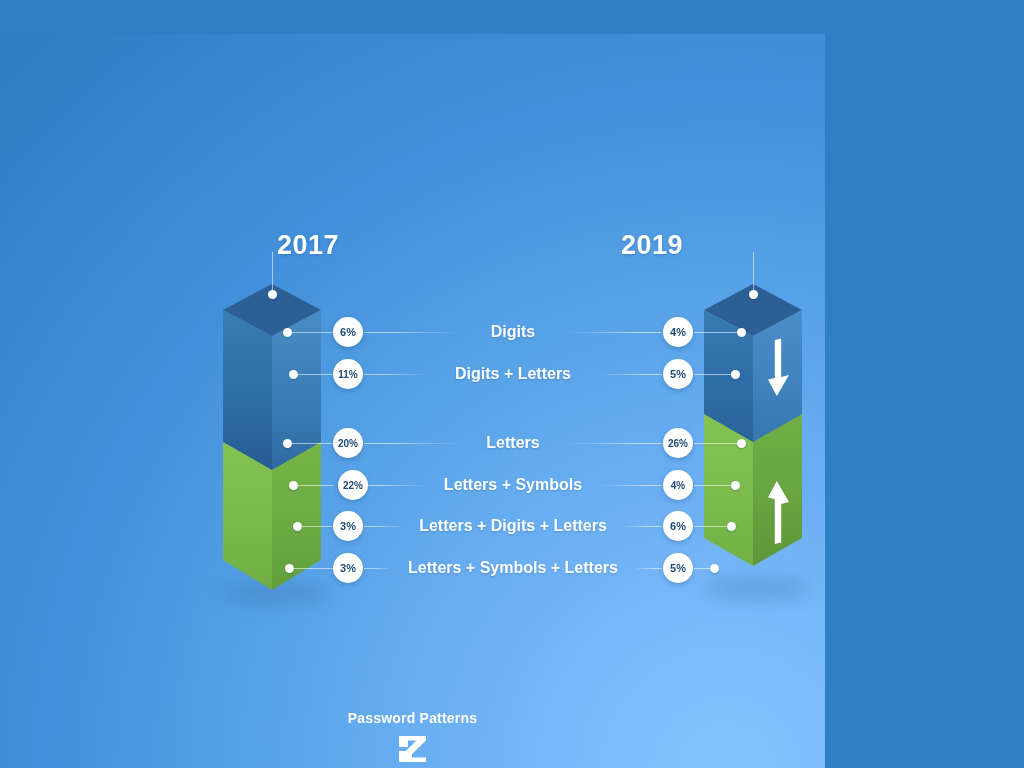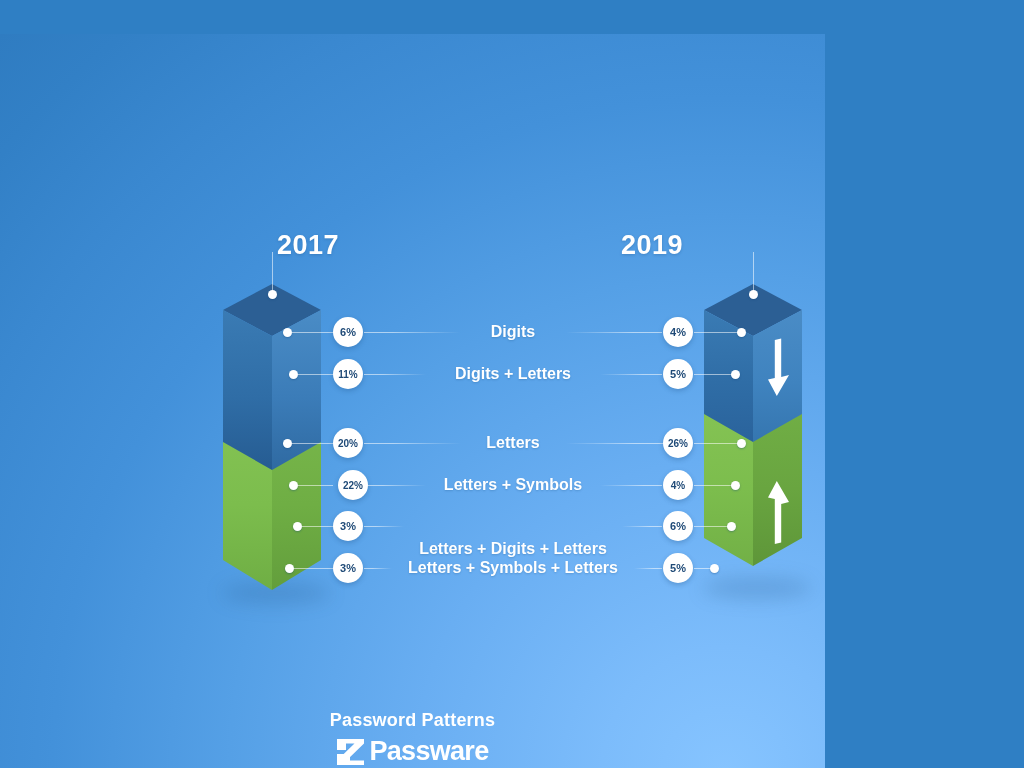--- a/index.html
+++ b/index.html
@@ -96,21 +96,21 @@
     transform: translateX(-50%);
     text-shadow: 0 1px 2px rgba(20,70,120,.25);
   }
 
   
   .footer-title {
     position: absolute;
     width: 100%;
     text-align: center;
     color: #ffffff;
-    font-size: 18px;
+    font-size: 14px;
     font-weight: bold;
     letter-spacing: .2px;
   }
   .brand {
     position: absolute;
     width: 100%;
     display: flex;
     align-items: center;
     justify-content: center;
     gap: 6px;
@@ -269,21 +269,21 @@
     <div class="leader" style="left:694px; top:451px; width:41px;"></div>
     <div class="node-dot" style="left:731px; top:447px;"></div>
   </div>
 
   <div>
     <div class="node-dot" style="left:293px; top:488px;"></div>
     <div class="leader" style="left:302px; top:492px; width:31px;"></div>
     <div class="badge" style="left:333px; top:477px;">3%</div>
     <div class="leader leader-fade-r" style="left:364px; top:492px; width:40px;"></div>
 
-    <div class="pattern-label" style="left:513px; top:506px;text-align:center;">Letters + Digits + Letters</div>
+    <div class="pattern-label" style="left:513px; top:483px;text-align:center;">Letters + Digits + Letters</div>
 
     <div class="leader leader-fade-l" style="left:622px; top:492px; width:40px;"></div>
     <div class="badge" style="left:663px; top:477px;">6%</div>
     <div class="leader" style="left:694px; top:492px; width:37px;"></div>
     <div class="node-dot" style="left:727px; top:488px;"></div>
   </div>
 
   <div>
     <div class="node-dot" style="left:285px; top:530px;"></div>
     <div class="leader" style="left:294px; top:534px; width:39px;"></div>
@@ -299,16 +299,15 @@
   </div>
 
   <div class="footer-title" style="left:0; top:676px;">Password Patterns</div>
 
   <div class="brand" style="left:0; top:702px;">
     <svg width="27" height="26" viewBox="0 0 27 26">
       <path d="M0,0 H27 V4.5 L9.5,21.5 H27 V26 H0 V21.5 L17.5,4.5 H0 Z" fill="#ffffff"></path>
       <rect x="0" y="0" width="9" height="11" fill="#ffffff"></rect>
       <rect x="0" y="15" width="13" height="11" fill="#ffffff"></rect>
     </svg>
-    <span class="brand-word">Passware</span>
   </div>
 
 </div>
 
 </body></html>

